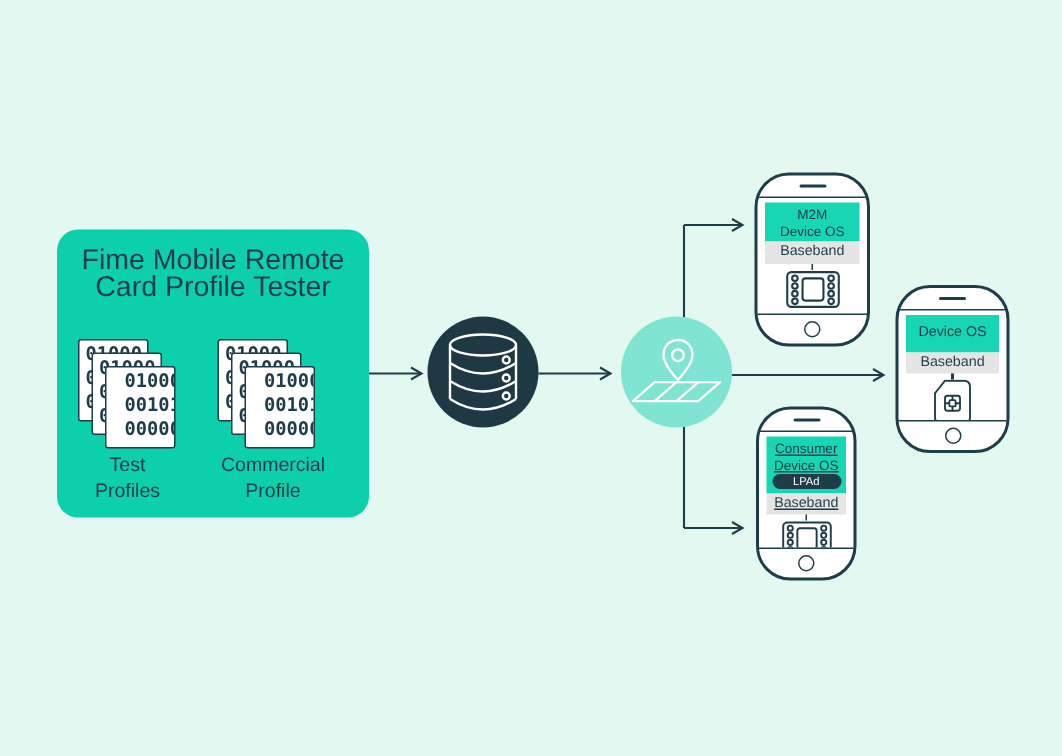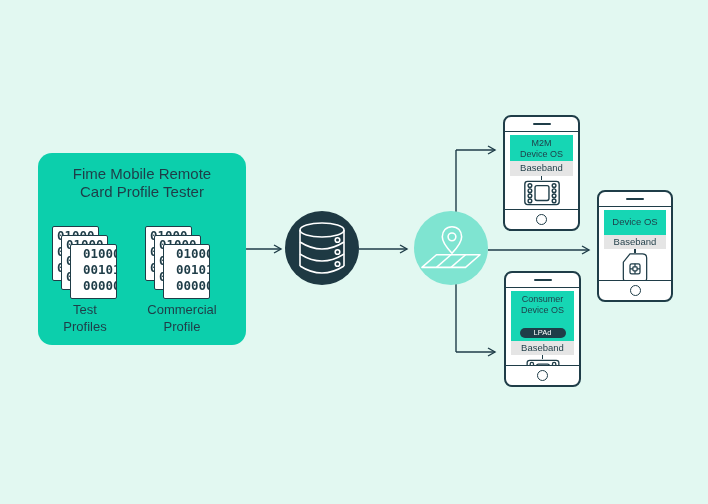--- a/index.html
+++ b/index.html
@@ -15,21 +15,21 @@
   
   #connectors { position:absolute; left:0; top:0; z-index:0; }
 
   
   .tester-box {
     left:38px; top:153px; width:208px; height:192px;
     background:#0CCFAC; border-radius:14px; z-index:1;
   }
   .tester-title {
     margin-top:12px; text-align:center;
-    font-size:15px; line-height:18px; font-weight:500;
+    font-size:19px; line-height:18px; font-weight:500;
   }
   .stack { position:absolute; width:66px; height:74px; }
   .stack-a { left:14px; top:73px; }
   .stack-b { left:107px; top:73px; }
   .page {
     position:absolute; width:47px; height:55px; box-sizing:border-box;
     background:#FFFFFF; border:1.5px solid #1F3D48; border-radius:2px;
     font-family:"DejaVu Sans Mono", monospace;
     font-size:12.5px; line-height:16px; font-weight:700;
     padding:1px 0 0 4px; white-space:pre; overflow:hidden; color:#1F3D48;
@@ -48,40 +48,40 @@
   .ota-circle { left:285px; top:211px; background:#1E3943; }
   .net-circle { left:414px; top:211px; background:#7FE4D1; }
   .ota-label {
     left:232px; top:306px; width:180px; text-align:center;
     font-size:13px; line-height:17px;
   }
 
   
   .phone {
     box-sizing:border-box; background:#FFFFFF;
-    border:2px solid #1F3D48; border-radius:8px; z-index:1;
+    border:2px solid #1F3D48; border-radius:23px; z-index:1;
     display:flex; flex-direction:column;
   }
   .phone-m2m      { left:503px; top:115px; width:77px; height:116px; }
   .phone-handset  { left:597px; top:190px; width:76px; height:112px; }
-  .phone-consumer { left:504px; top:271px; width:77px; height:116px; }
+  .phone-consumer { left:504px; top:271px; width:67px; height:116px;text-decoration:underline; }
   .bezel-top {
     height:14px; flex:none; border-bottom:1.5px solid #1F3D48;
     display:flex; align-items:center; justify-content:center;
   }
   .speaker { width:18px; height:2.5px; border-radius:2px; background:#1F3D48; }
   .screen { flex:1; padding:3px 5px 0; overflow:hidden;
     display:flex; flex-direction:column; }
   .os-block {
     background:#16D6B4; text-align:center;
     font-size:9px; line-height:10.5px; padding:3px 0 2px;
   }
   .os-tall { padding:7px 0; font-size:9.5px; }
   .lpa-pill {
-    display:block; width:46px; margin:13px auto 1px;
+    display:block; width:46px; margin:1px auto 1px;
     background:#1F3D48; color:#FFFFFF; border-radius:6px;
     font-size:7.5px; line-height:9.5px; text-align:center;
   }
   .baseband-block {
     background:#e5e5e5; text-align:center;
     font-size:9.5px; line-height:10.5px; padding:2px 0;
   }
   .tick { width:1.5px; height:4px; background:#1F3D48; margin:0 auto; flex:none; }
   .screen svg { display:block; margin:0 auto; flex:none; }
   .bezel-bottom {

